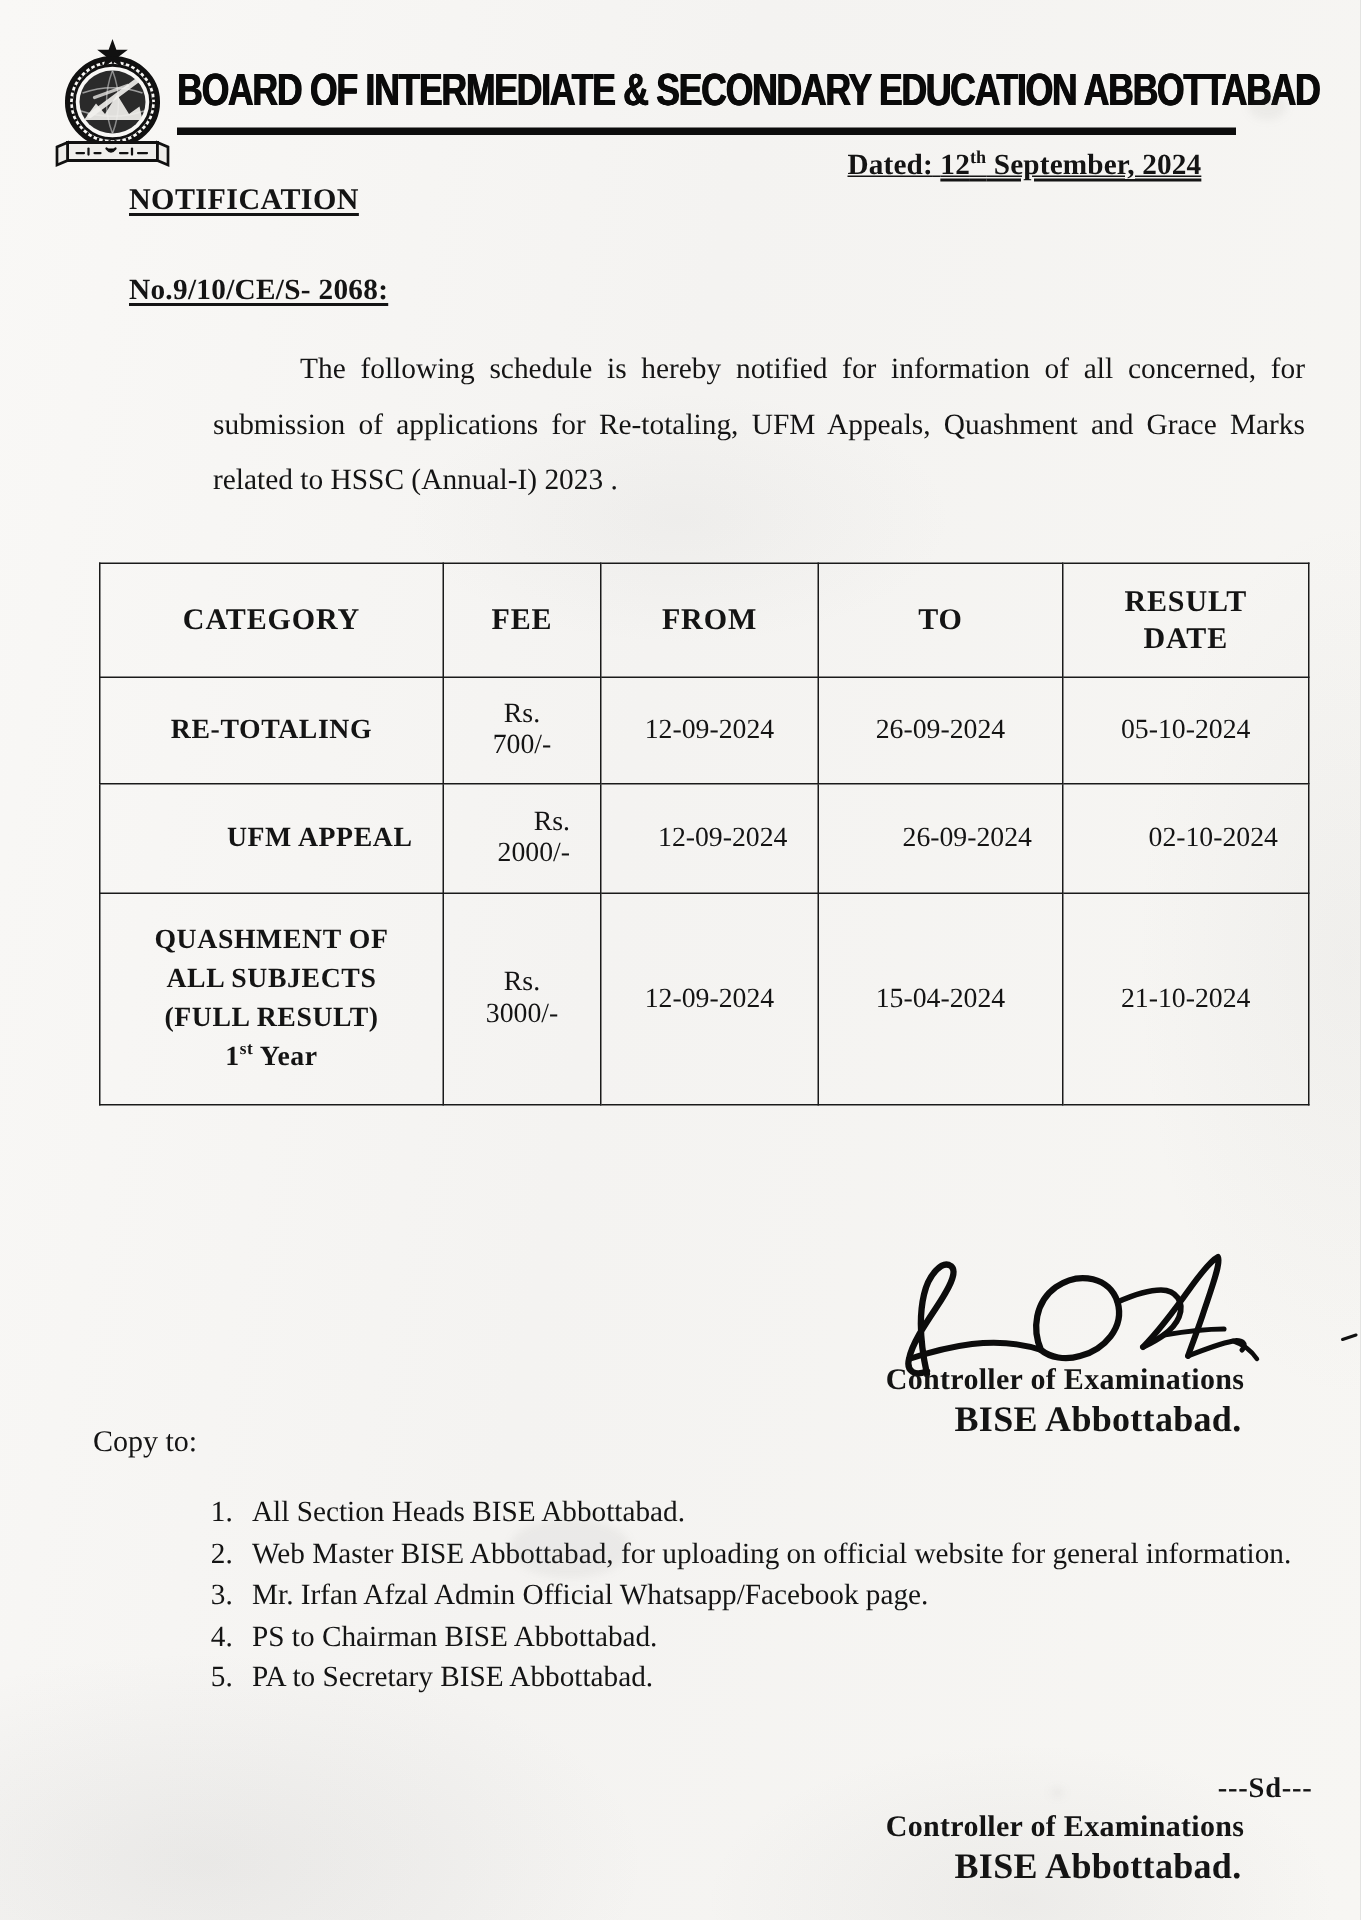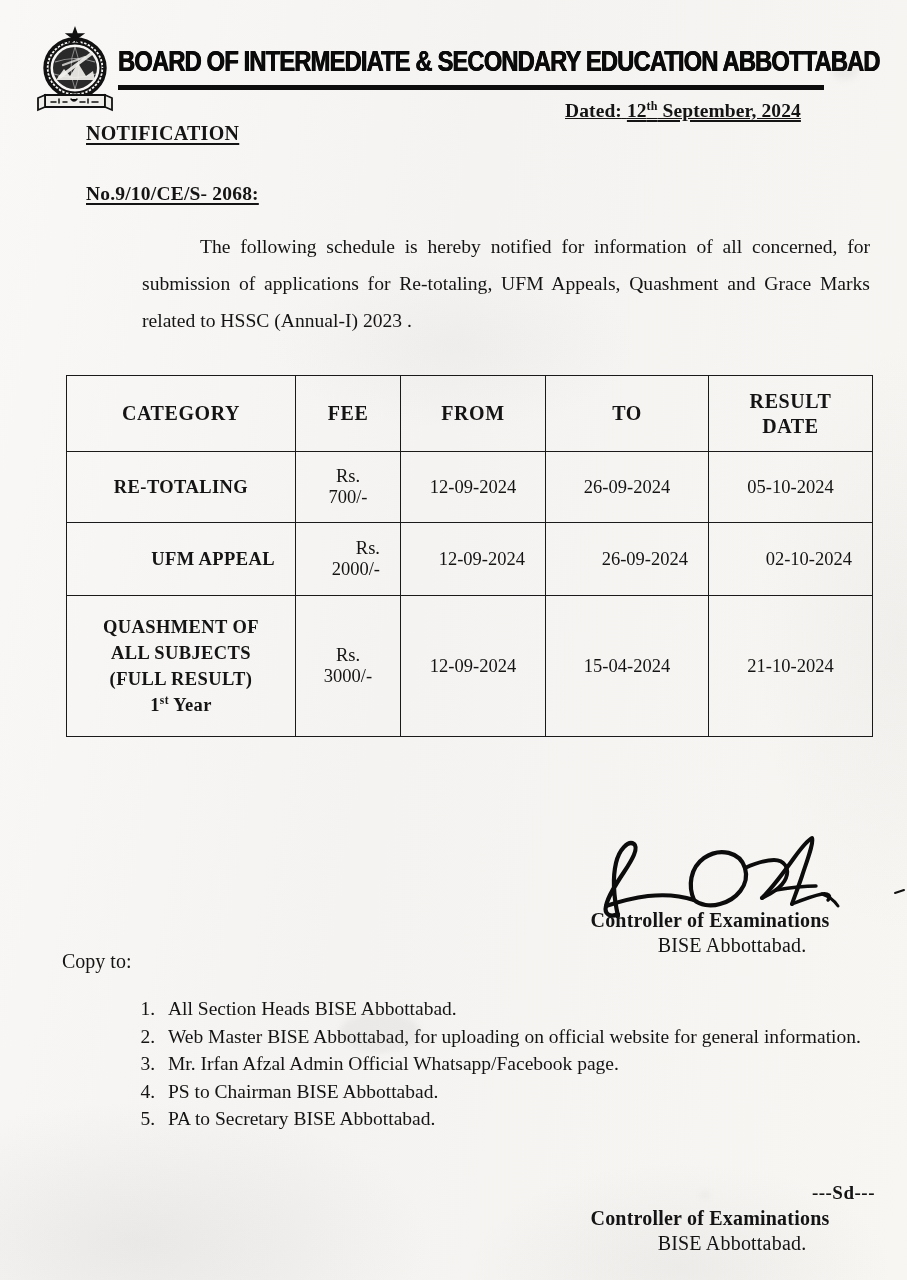--- a/index.html
+++ b/index.html
@@ -162,22 +162,22 @@
   .sig-svg { display: block; margin: 0 auto; }
   .sig-name {
     font-weight: bold;
     font-size: 20px;
     letter-spacing: 0.2px;
     margin-top: -14px;
     position: relative;
     z-index: 2;
   }
   .sig-org {
-    font-weight: normal;
-    font-size: 20px;
+    font-weight: bold;
+    font-size: 24px;
     letter-spacing: 0.2px;
     margin-top: 2px;
     padding-left: 44px;
   }
 
   
   .copy-to {
     position: absolute;
     left: 62px; top: 950px;
     font-size: 20px;

